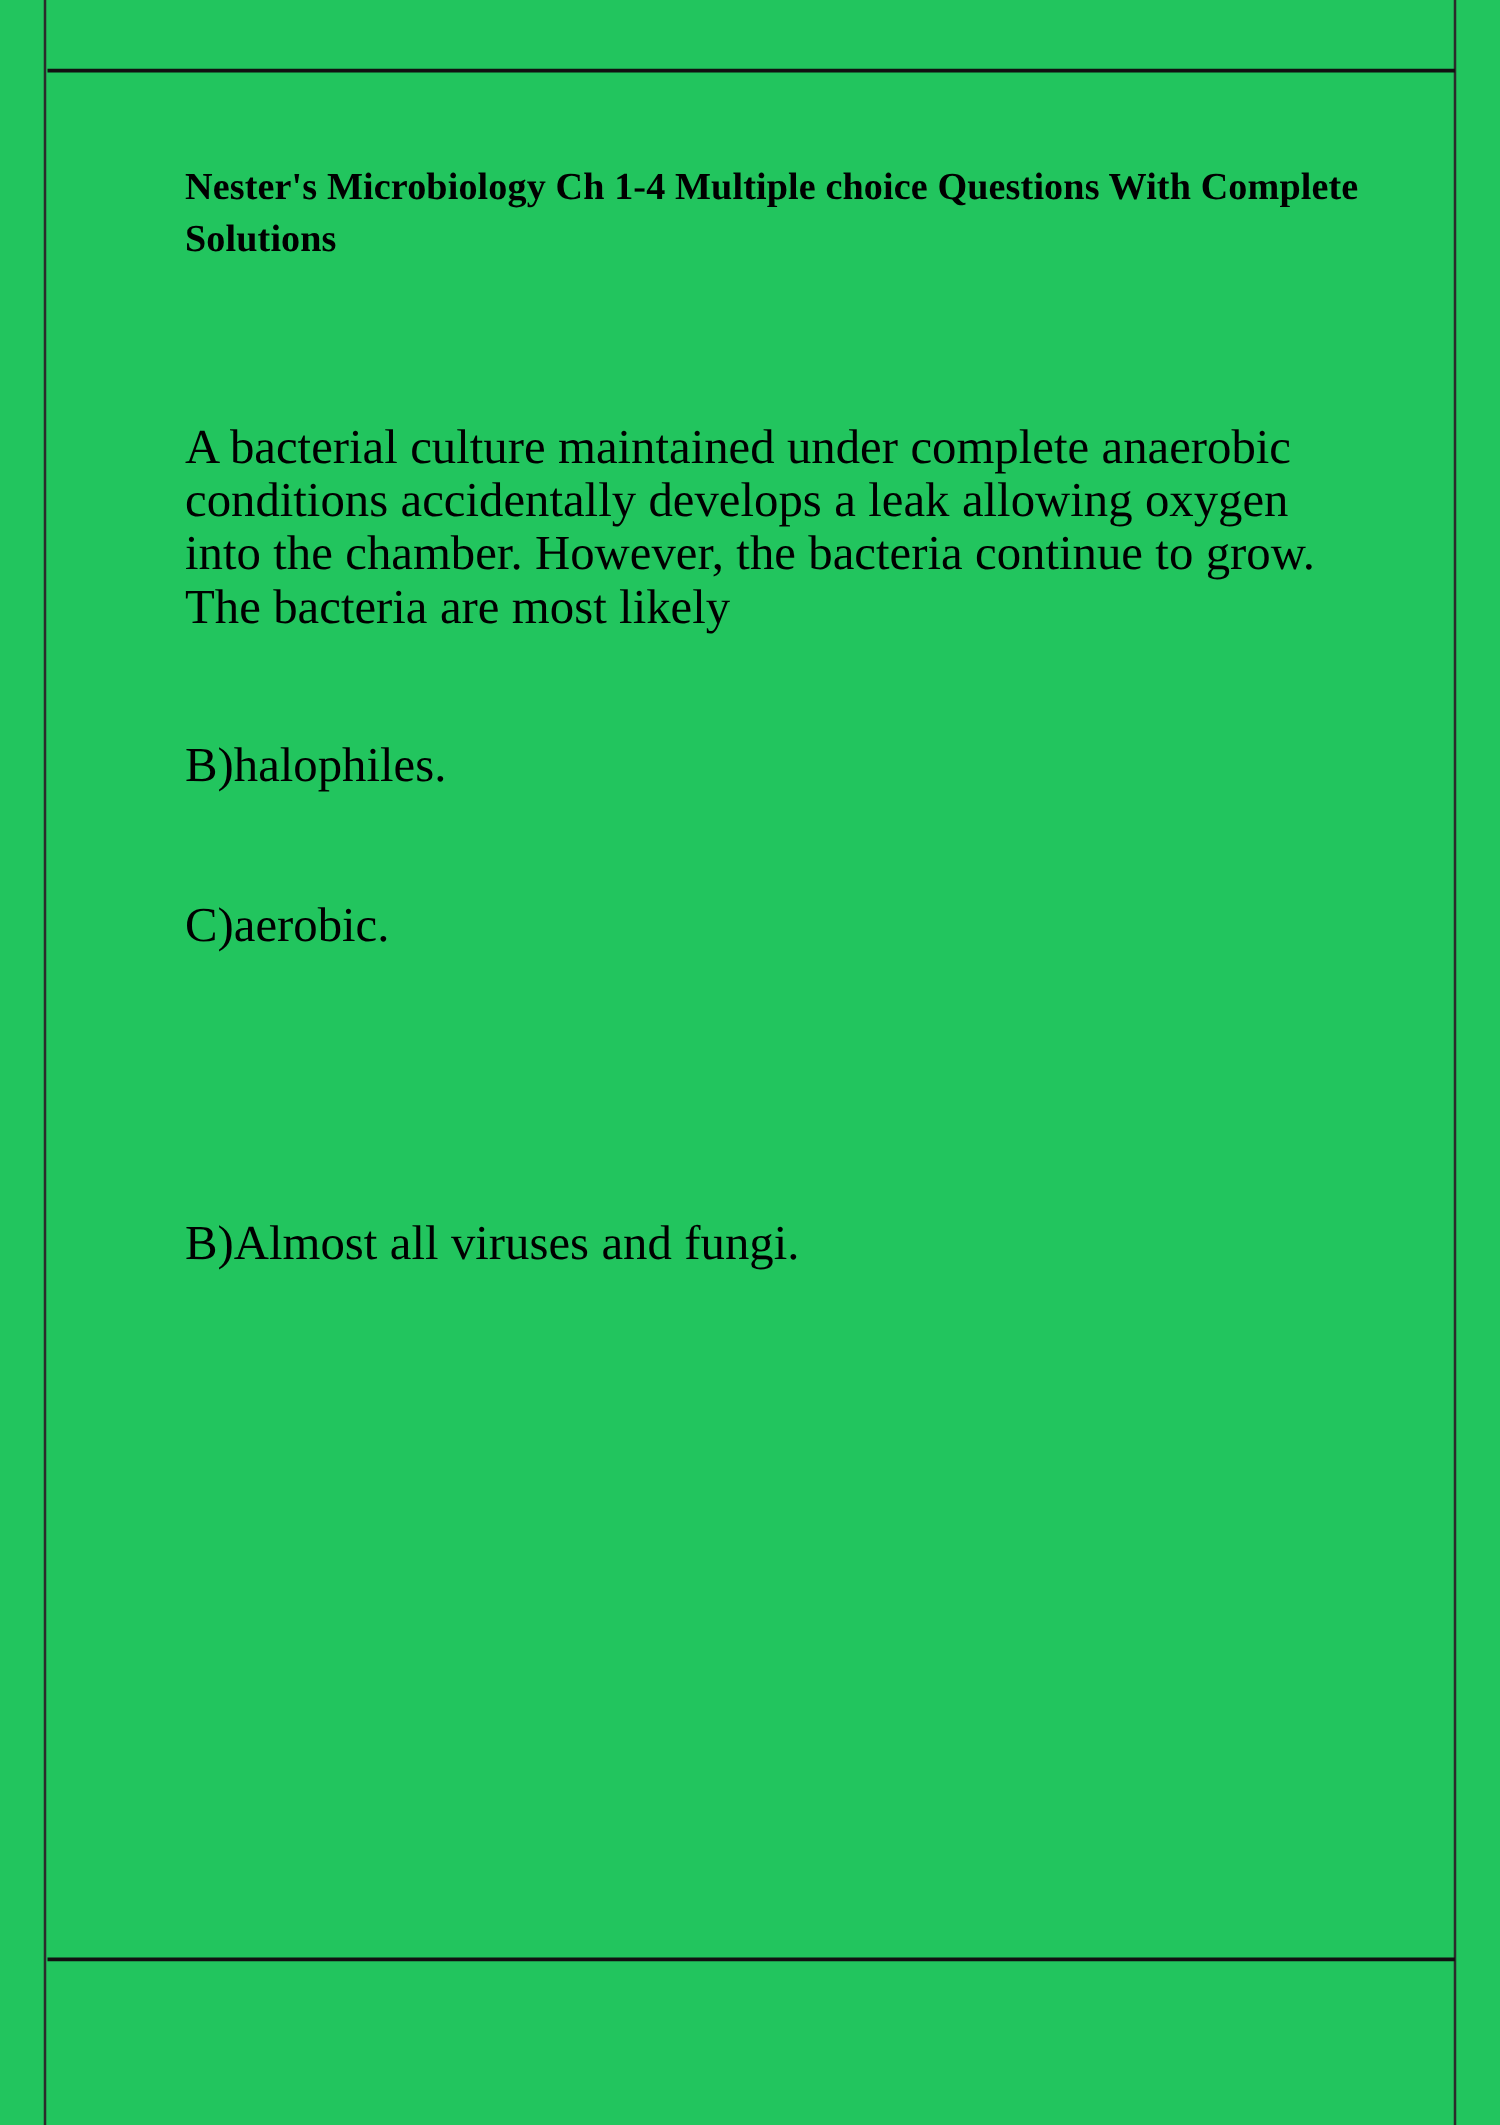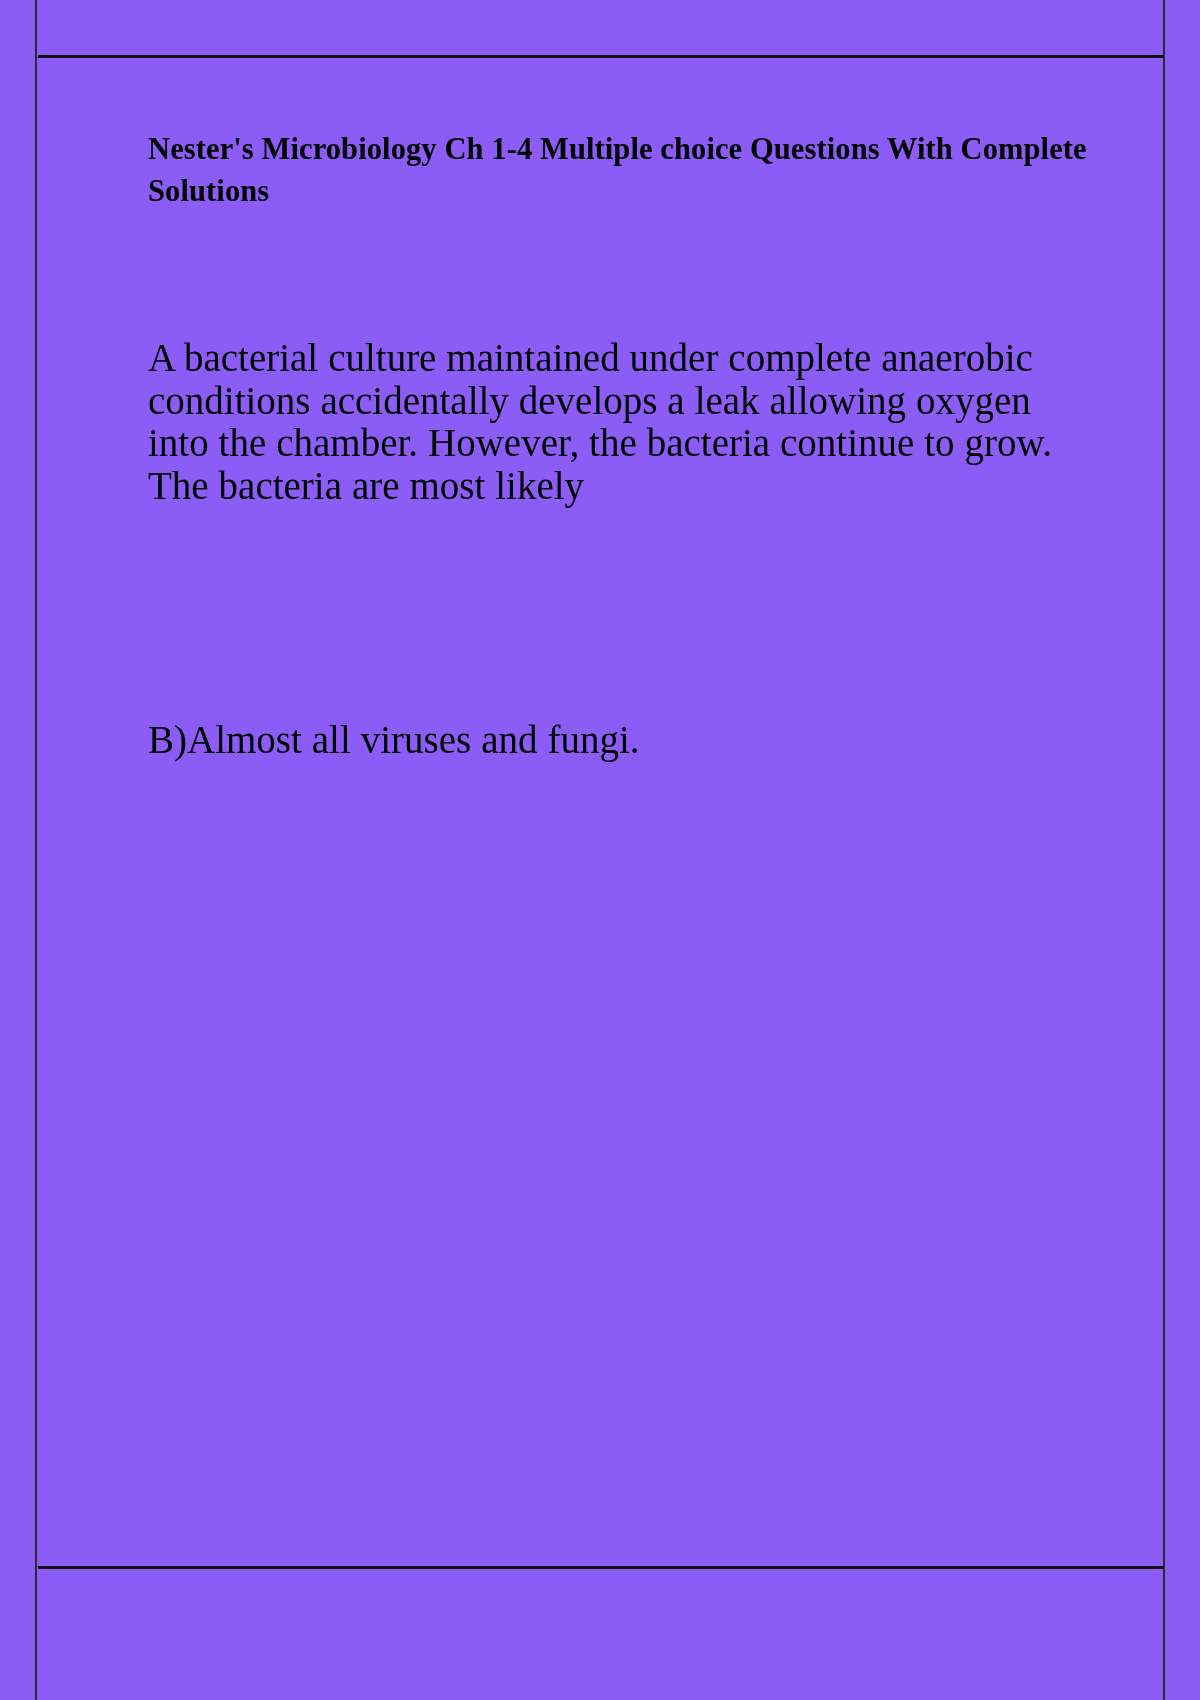--- a/index.html
+++ b/index.html
@@ -15,21 +15,21 @@
     position: relative;
     overflow: hidden;
   }
   .page {
     position: absolute;
     left: 0;
     top: 0;
     width: 1200px;
     height: 1700px;
     box-sizing: border-box;
-    background: #8b5cf6;
+    background: #22c55e;
   }
   
   .edge-left, .edge-right {
     position: absolute;
     top: 0;
     width: 2px;
     height: 1700px;
     background: #2b2b2b;
   }
   .edge-left  { left: 35px; }
@@ -90,20 +90,22 @@
   <div class="rule rule-bottom"></div>
 
   <div class="content">
 
     <h1 class="doc-title">Nester's Microbiology Ch 1-4 Multiple choice Questions With Complete Solutions</h1>
 
     <div class="spacer-lg"></div>
 
     <div class="block">
       <span class="q-stem">A bacterial culture maintained under complete anaerobic conditions accidentally develops a leak allowing oxygen into the chamber. However, the bacteria continue to grow. The bacteria are most likely</span>
+      <span class="q-option">B)halophiles.</span>
+      <span class="q-option">C)aerobic.</span>
     </div>
 
     <div class="spacer-md"></div>
 
     <div class="block">
       <span class="q-option">B)Almost all viruses and fungi.</span>
       
       
       
     </div>

